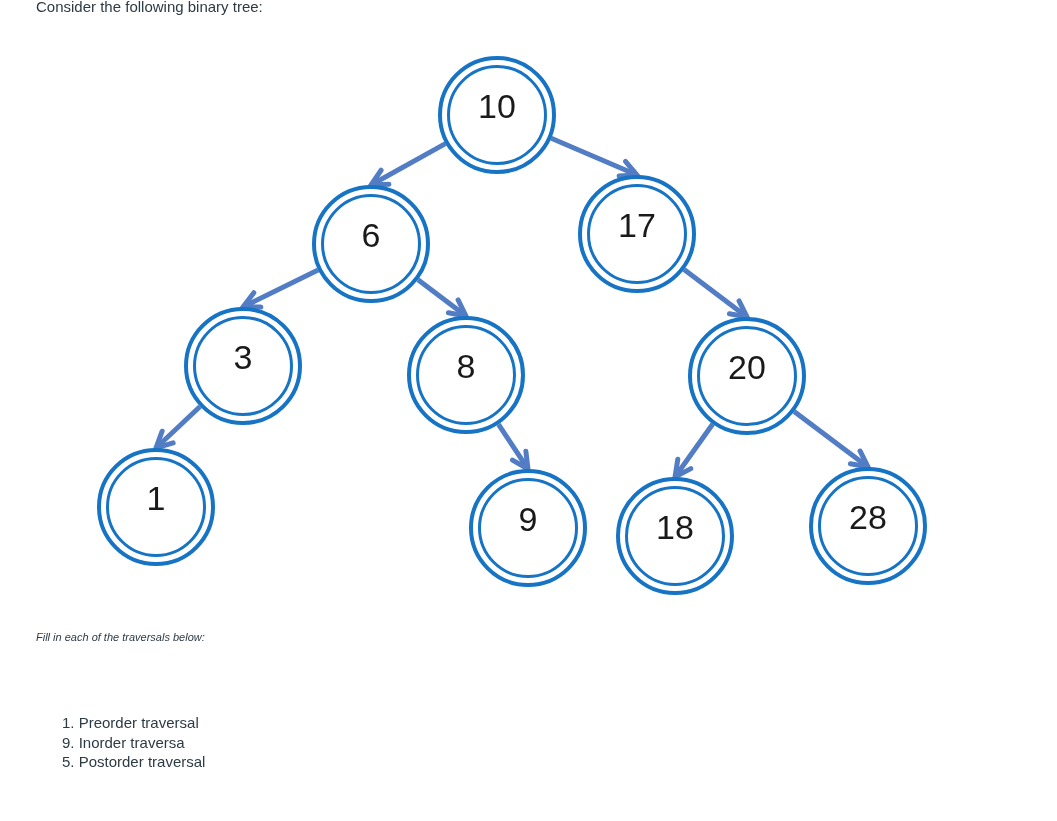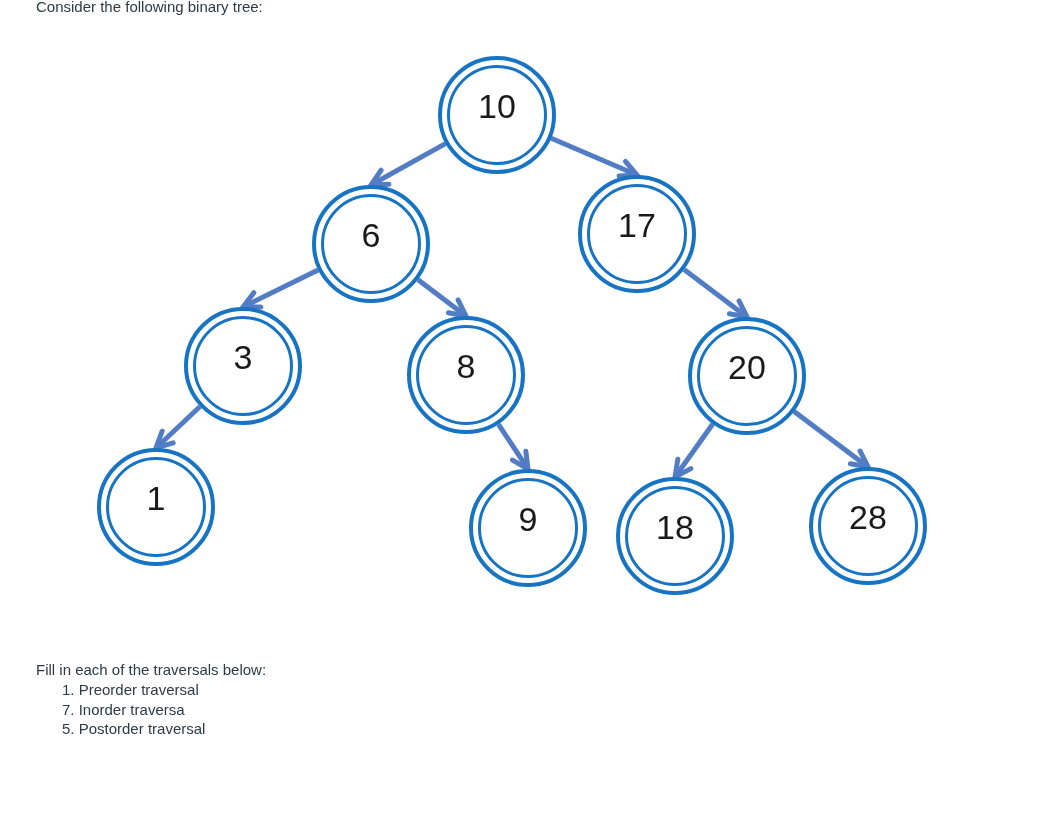--- a/index.html
+++ b/index.html
@@ -10,26 +10,27 @@
     position: relative;
     overflow: hidden;
   }
   .intro {
     position: absolute; left: 36px; top: -3px;
     font-size: 15px; line-height: 19px;
     color: #2d3b45;
   }
   .tree-svg { position: absolute; left: 0; top: 0; }
   .fill-heading {
-    position: absolute; left: 36px; top: 660px;
-    font-size: 15px; line-height: 19px;
+    position: absolute; left: 36px; top: 628px;
+    font-size: 11px; line-height: 19px;
     color: #2d3b45;
+    font-style: italic;
   }
   .traversal-list {
-    position: absolute; left: 62px; top: 680px;
+    position: absolute; left: 62px; top: 713px;
     font-size: 15px; line-height: 19.5px;
     color: #2d3b45;
   }
 </style>
 </head>
 <body>
 
 <div class="intro">Consider the following binary tree:</div>
 
 <svg class="tree-svg" id="tree-svg" width="1057" height="645" viewBox="0 0 1057 645" xmlns="http://www.w3.org/2000/svg">
@@ -96,15 +97,15 @@
       <circle cx="868" cy="526" r="57" fill="#ffffff" stroke="#1774c4" stroke-width="4"></circle>
       <circle cx="868" cy="526" r="48.5" fill="none" stroke="#1774c4" stroke-width="3"></circle>
       <text x="868" y="517" text-anchor="middle" dominant-baseline="central" font-size="34" fill="#1a1a1a" font-family="&quot;Liberation Sans&quot;, sans-serif">28</text>
     </g>
   </svg>
 
 <div class="fill-heading">Fill in each of the traversals below:</div>
 
 <div class="traversal-list">
   <div>1. Preorder traversal</div>
-  <div>7. Inorder traversa</div>
+  <div>9. Inorder traversa</div>
   <div>5. Postorder traversal</div>
 </div>
 
 </body></html>

